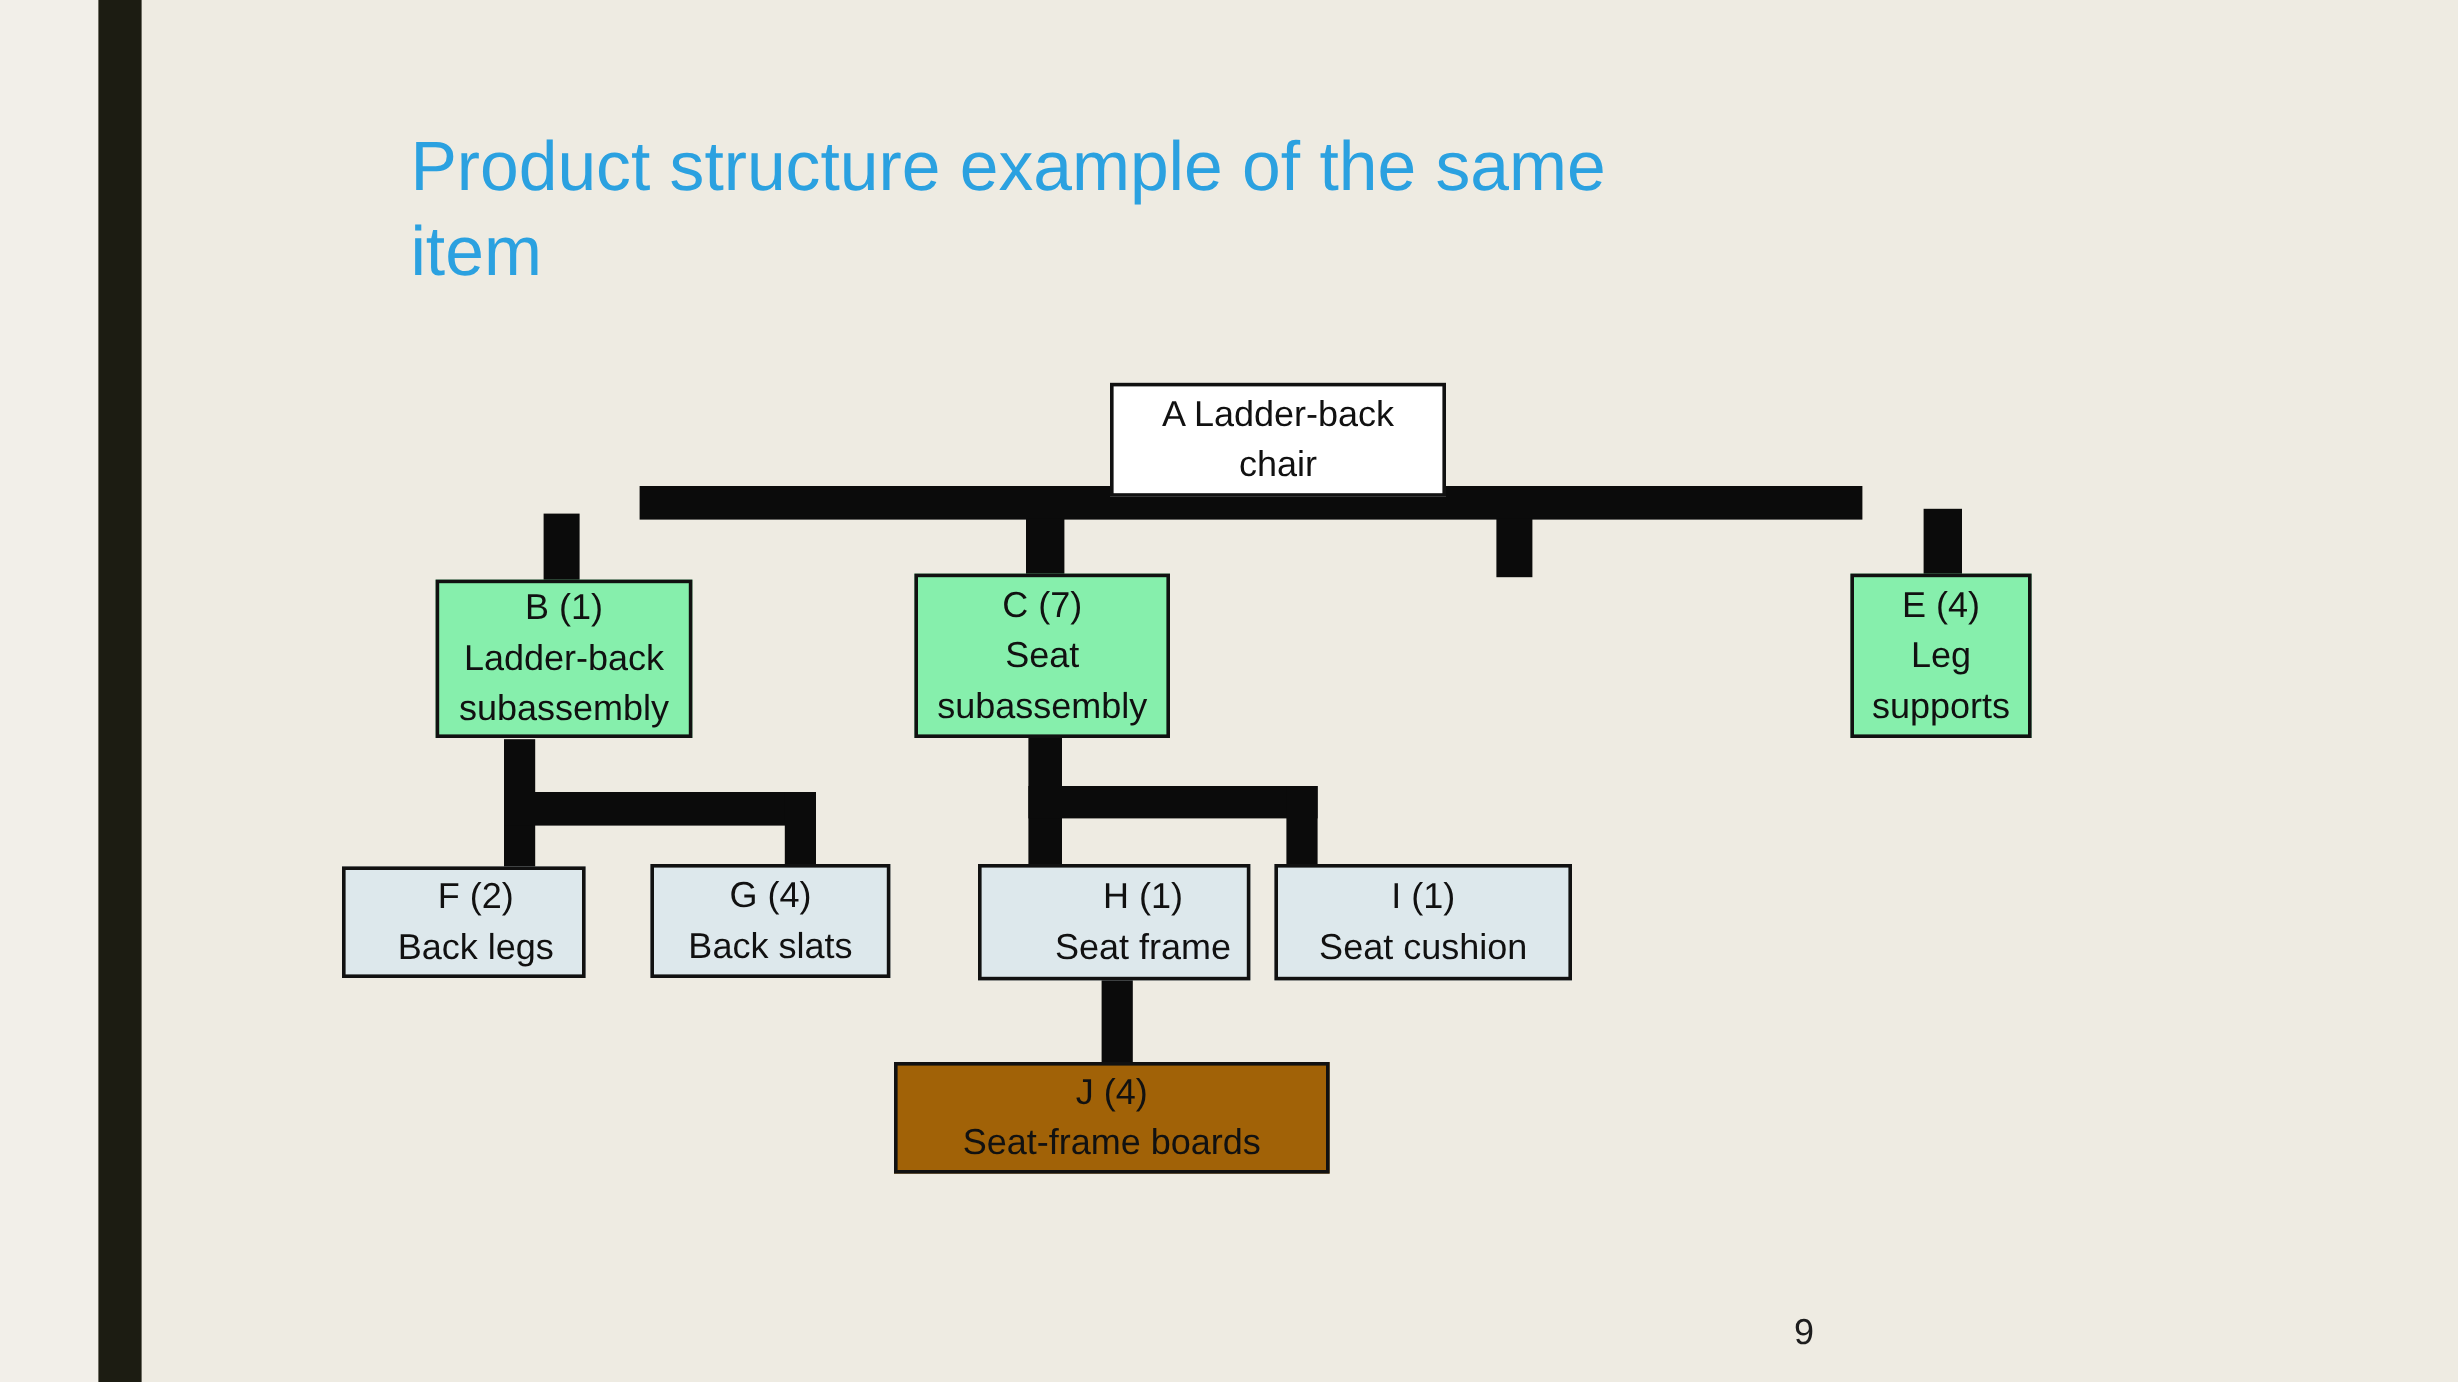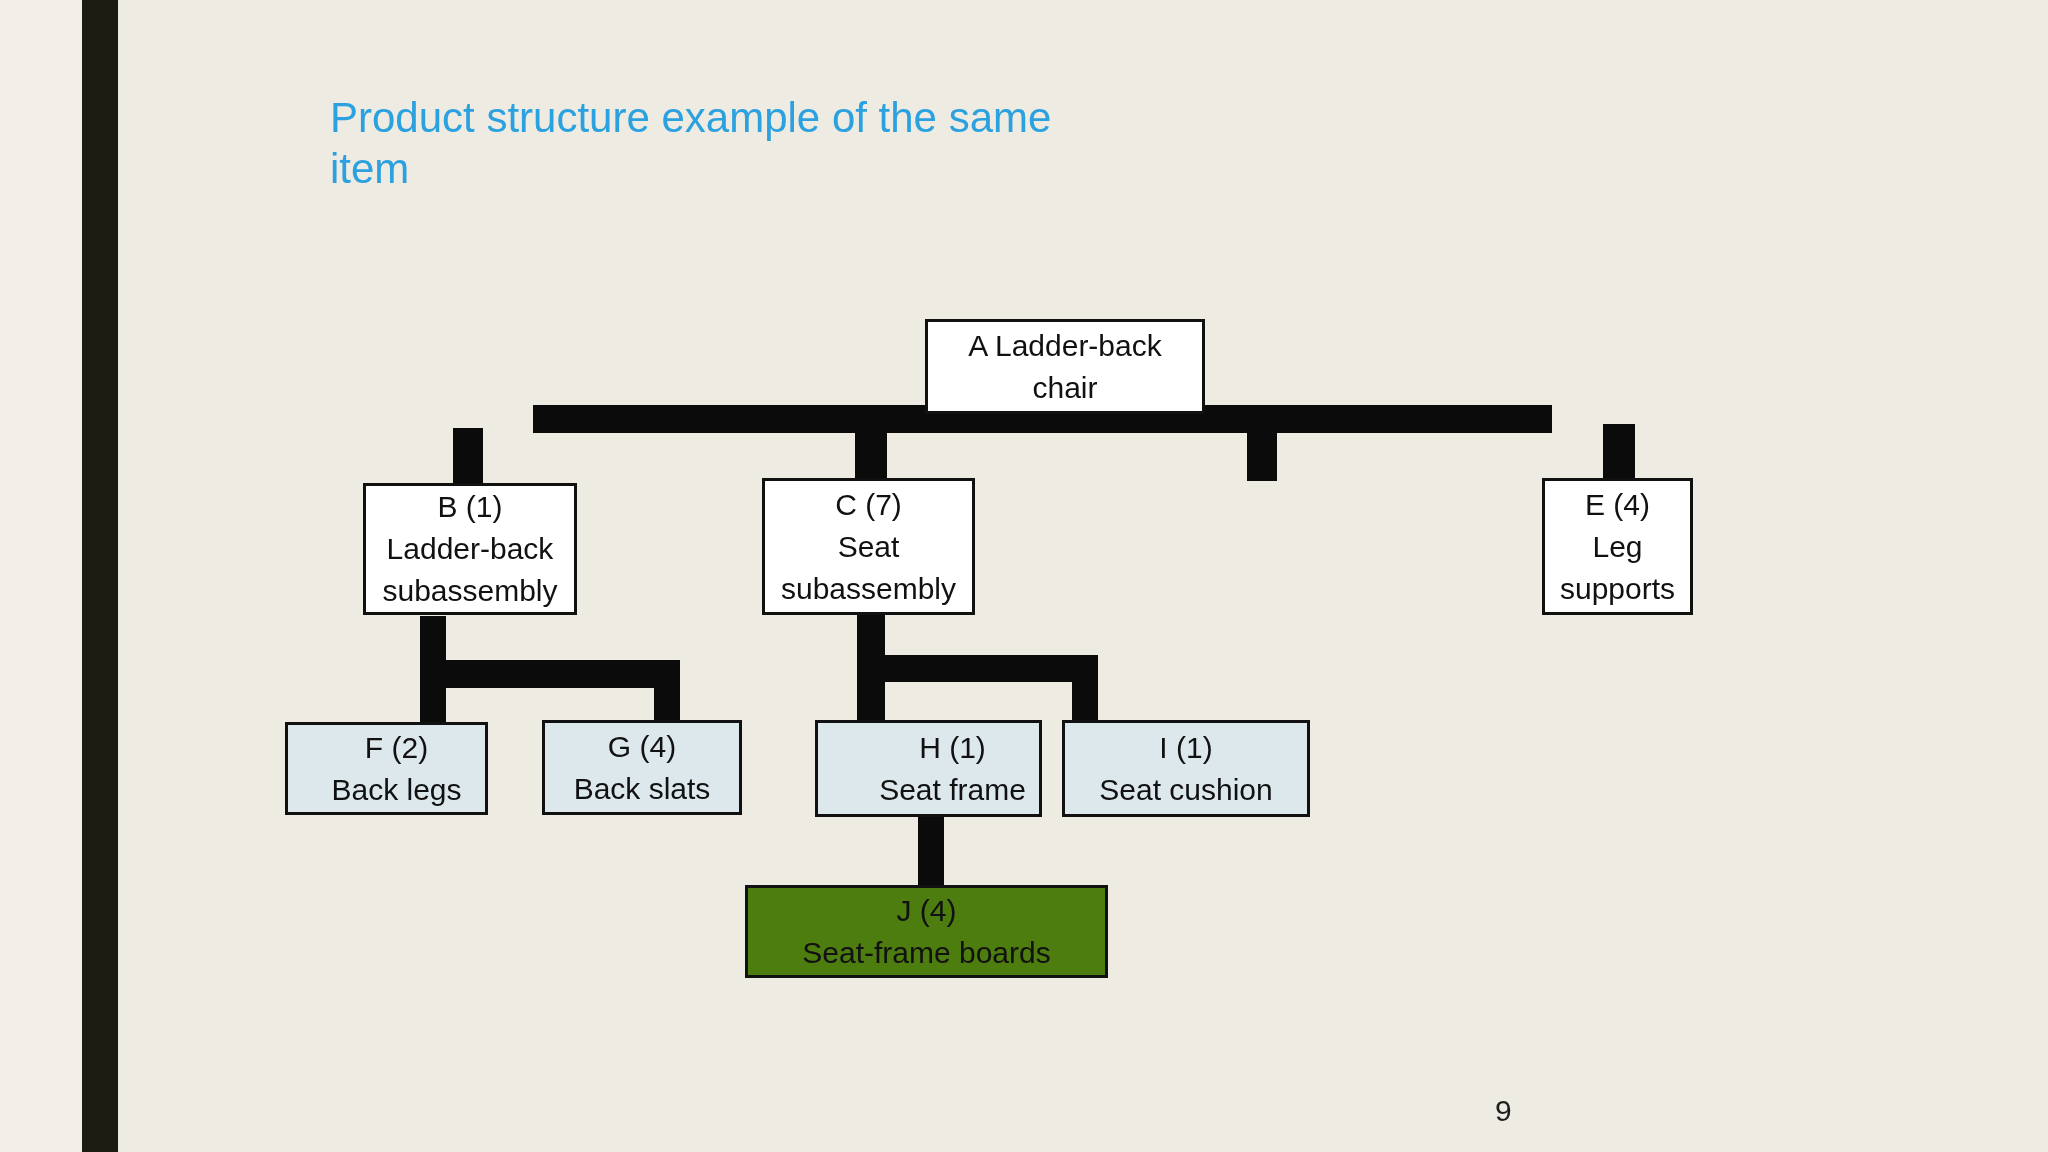--- a/index.html
+++ b/index.html
@@ -23,45 +23,45 @@
   .side-bar {
     position: absolute;
     left: 82px; top: 0;
     width: 36px; height: 1152px;
     background: #1c1c12;
   }
   .slide-title {
     position: absolute;
     left: 330px; top: 92px;
     width: 1300px;
-    margin: 0;
-    font-size: 42px;
+    margin: 12px;
+    font-size: 58px;
     font-weight: 400;
     line-height: 1.22;
     color: #2ba1e0;
     white-space: pre-line;
     letter-spacing: 0px;
   }
   .node {
     position: absolute;
     box-sizing: border-box;
     border: 3px solid #111111;
     display: flex;
     align-items: center;
     justify-content: center;
     text-align: center;
     font-size: 30px;
     line-height: 42px;
     color: #111111;
     white-space: pre-line;
   }
   .fill-root  { background: #ffffff; margin-top: 34px; }
-  .fill-pink  { background: #ffffff; }
+  .fill-pink  { background: #86efac; }
   .fill-blue  { background: #dde8ec; }
-  .fill-gray  { background: #4d7c0f; }
+  .fill-gray  { background: #a16207; }
   .conn {
     position: absolute;
     background: #0b0b0b;
   }
   .page-number {
     position: absolute;
     left: 1495px; top: 1094px;
     font-size: 30px;
     color: #1d1d1d;
   }

